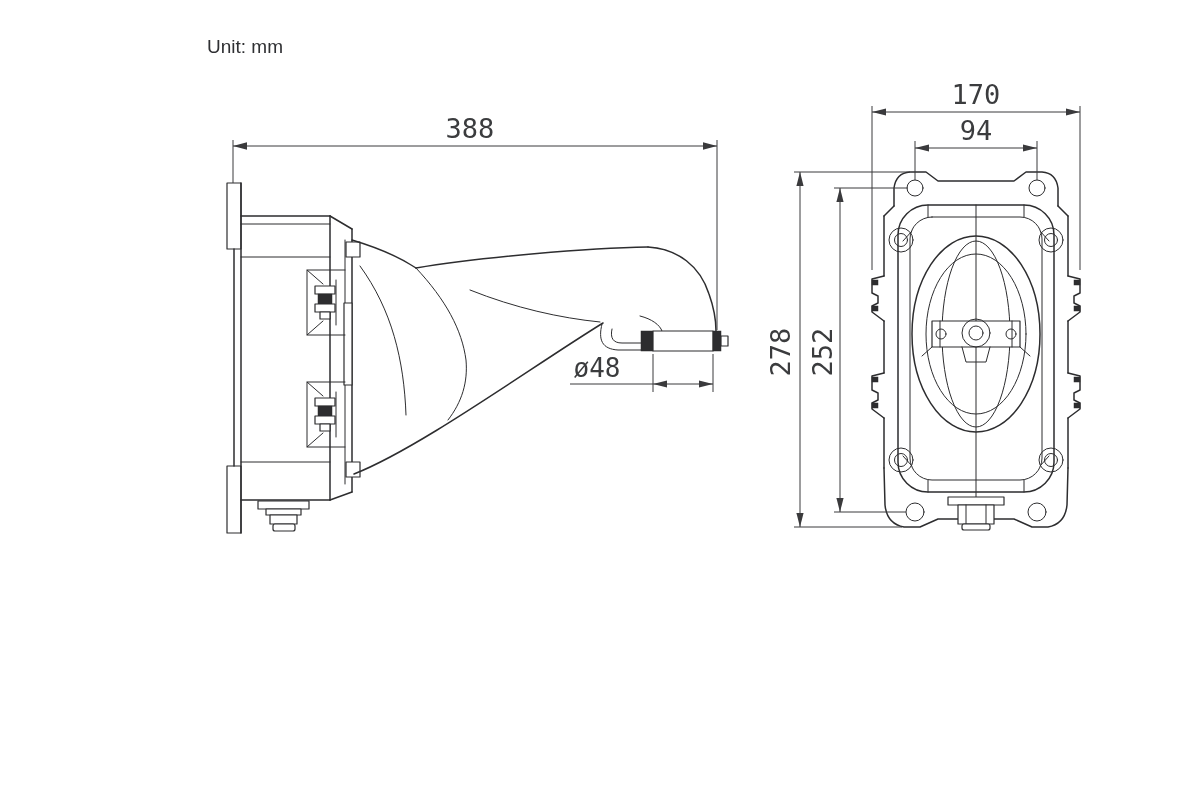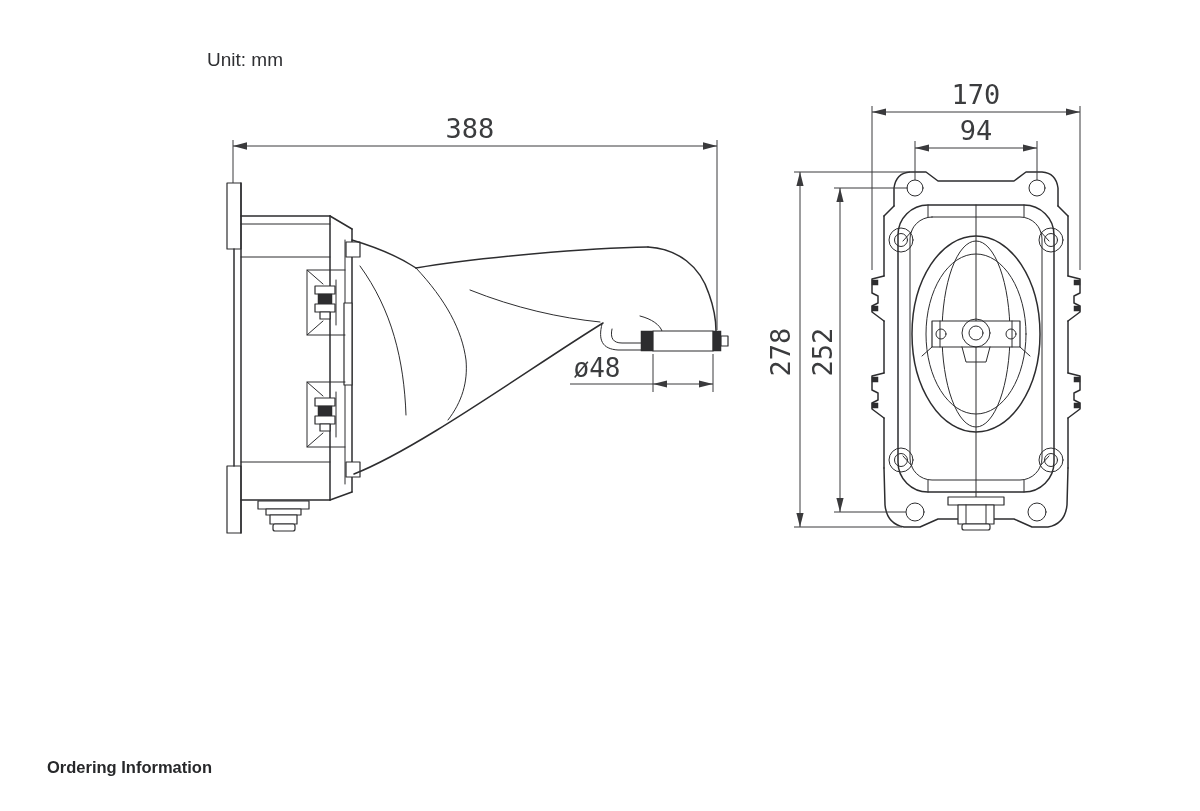--- a/index.html
+++ b/index.html
@@ -1,18 +1,18 @@
 <!DOCTYPE html>
 <html><head>
 <meta charset="utf-8">
 <style>
   html,body{margin:0;padding:0;background:#ffffff;}
   .page{position:relative;width:1200px;height:811px;background:#ffffff;overflow:hidden;
         font-family:"Liberation Sans",sans-serif;color:#27282a;}
-  .unit-label{position:absolute;left:207px;top:49px;font-size:19px;color:#2f3033;}
+  .unit-label{position:absolute;left:207px;top:36px;font-size:19px;color:#2f3033;}
   .drawing-svg{position:absolute;left:0;top:0;width:1200px;height:811px;}
   .ol{fill:none;stroke:#2d2d2f;stroke-width:1.5;stroke-linejoin:round;stroke-linecap:round;}
   .dt{fill:none;stroke:#2d2d2f;stroke-width:1;stroke-linejoin:round;stroke-linecap:round;}
   .wh{fill:#ffffff;stroke:#2d2d2f;stroke-width:1.2;stroke-linejoin:round;}
   .blk{fill:#2d2d2f;stroke:#2d2d2f;stroke-width:0.5;}
   .dim{fill:none;stroke:#3a3a3c;stroke-width:1;}
   .arr{fill:#3a3a3c;stroke:none;}
   .dim-text{font-family:"DejaVu Sans Mono",monospace;font-size:27px;fill:#3b3c3e;}
   .dim-text-sm{font-family:"DejaVu Sans Mono",monospace;font-size:26px;fill:#3b3c3e;}
   .ordering{position:absolute;left:47px;top:756px;}
@@ -218,16 +218,15 @@
         <path class="dim" d="M834,188 H908 M834,512 H906"></path>
         <path class="dim" d="M840,188 V512"></path>
         <polygon class="arr" points="840,188 836.4,202 843.6,202"></polygon>
         <polygon class="arr" points="840,512 836.4,498 843.6,498"></polygon>
         <text class="dim-text" text-anchor="middle" transform="translate(832,352) rotate(-90)">252</text>
       </g>
     </g>
   </svg>
 
   <div class="ordering">
-    <div class="ordering-heading">Ordering Information</div>
   </div>
 
 </div>
 
 </body></html>

